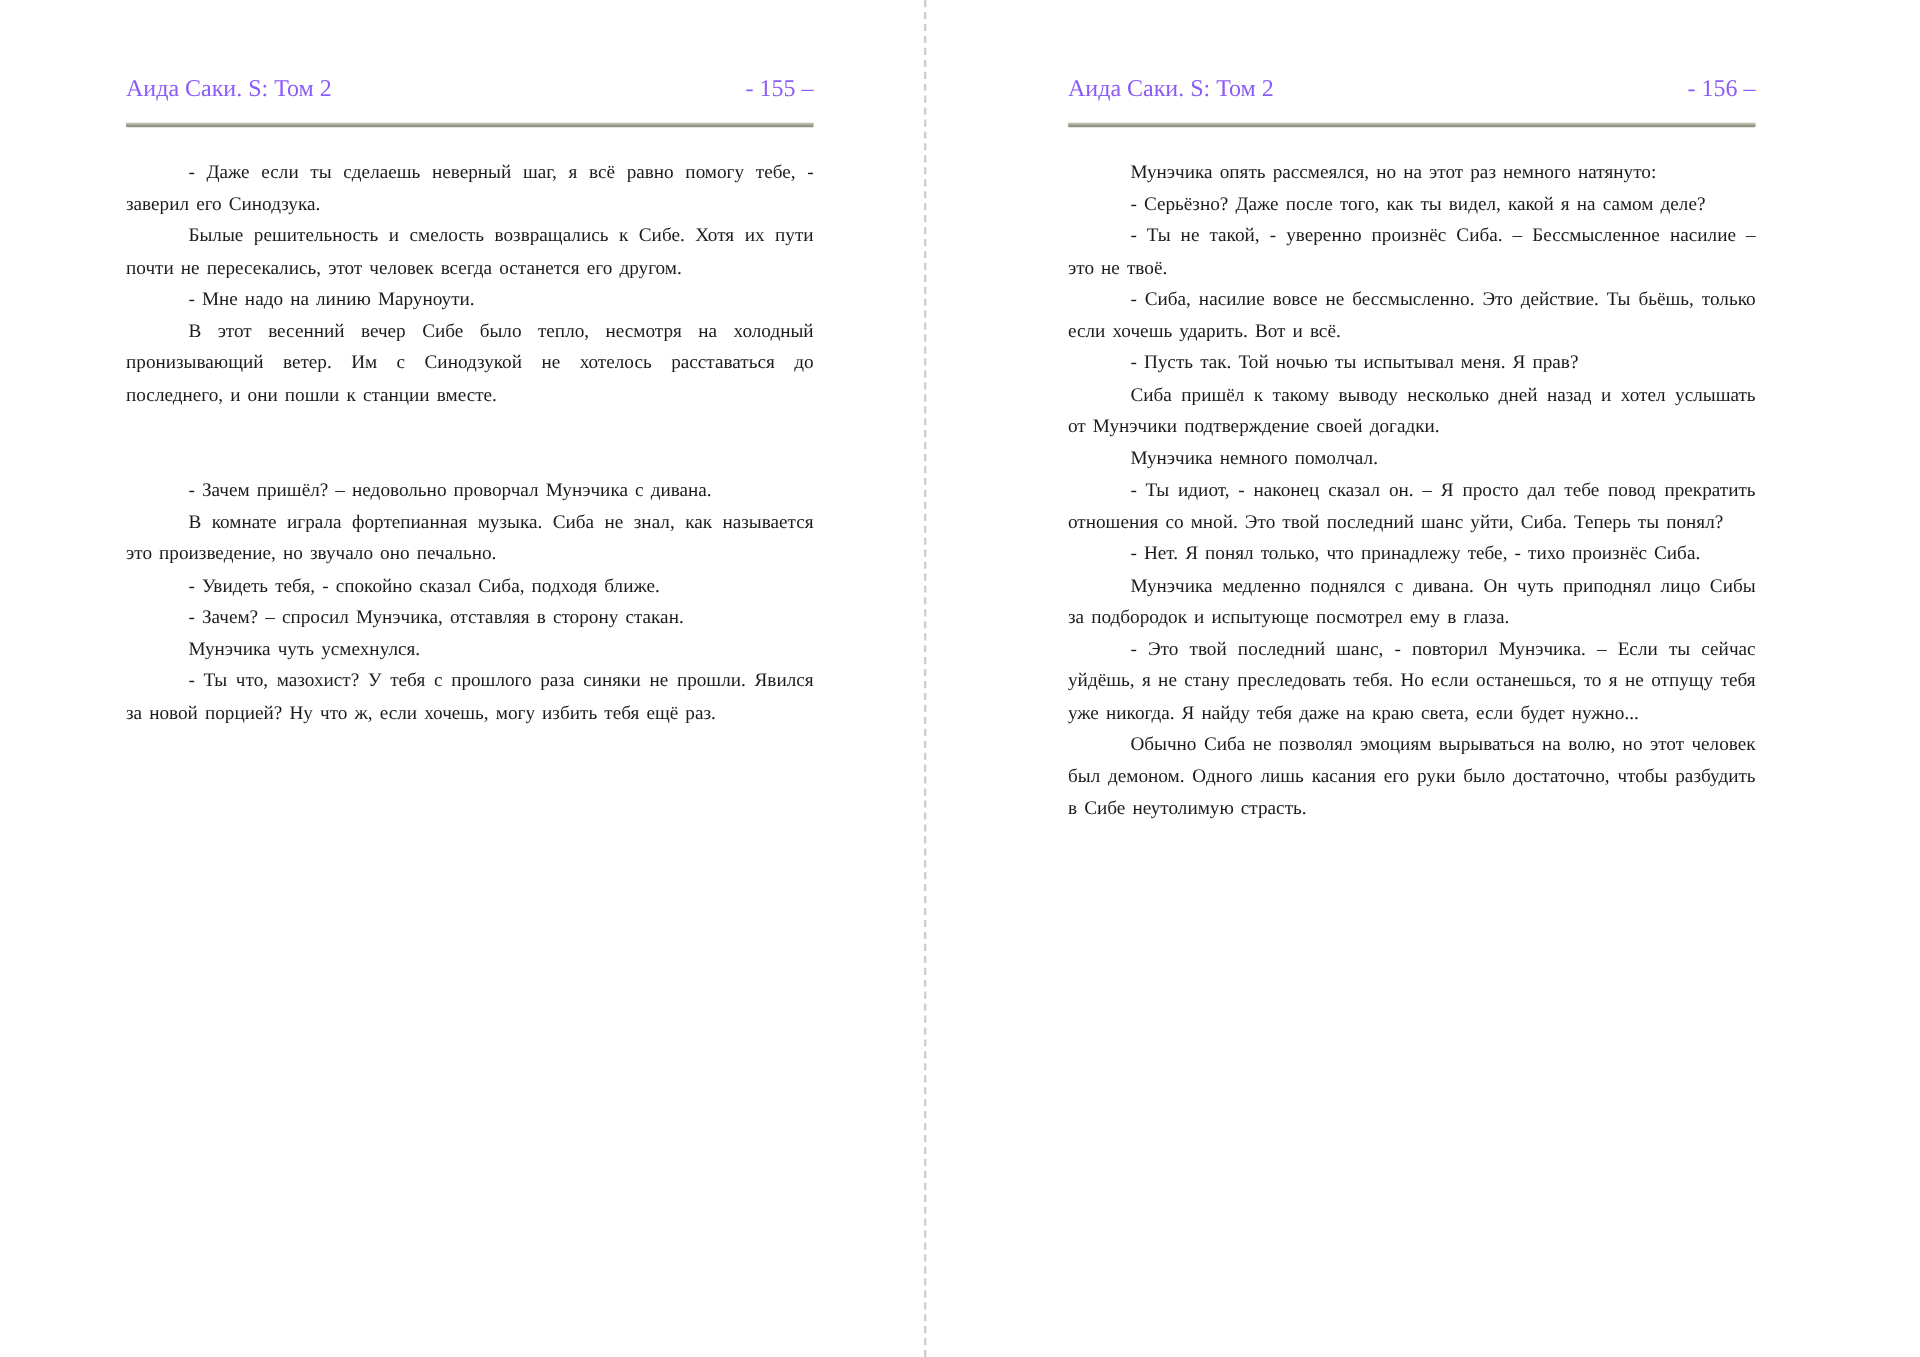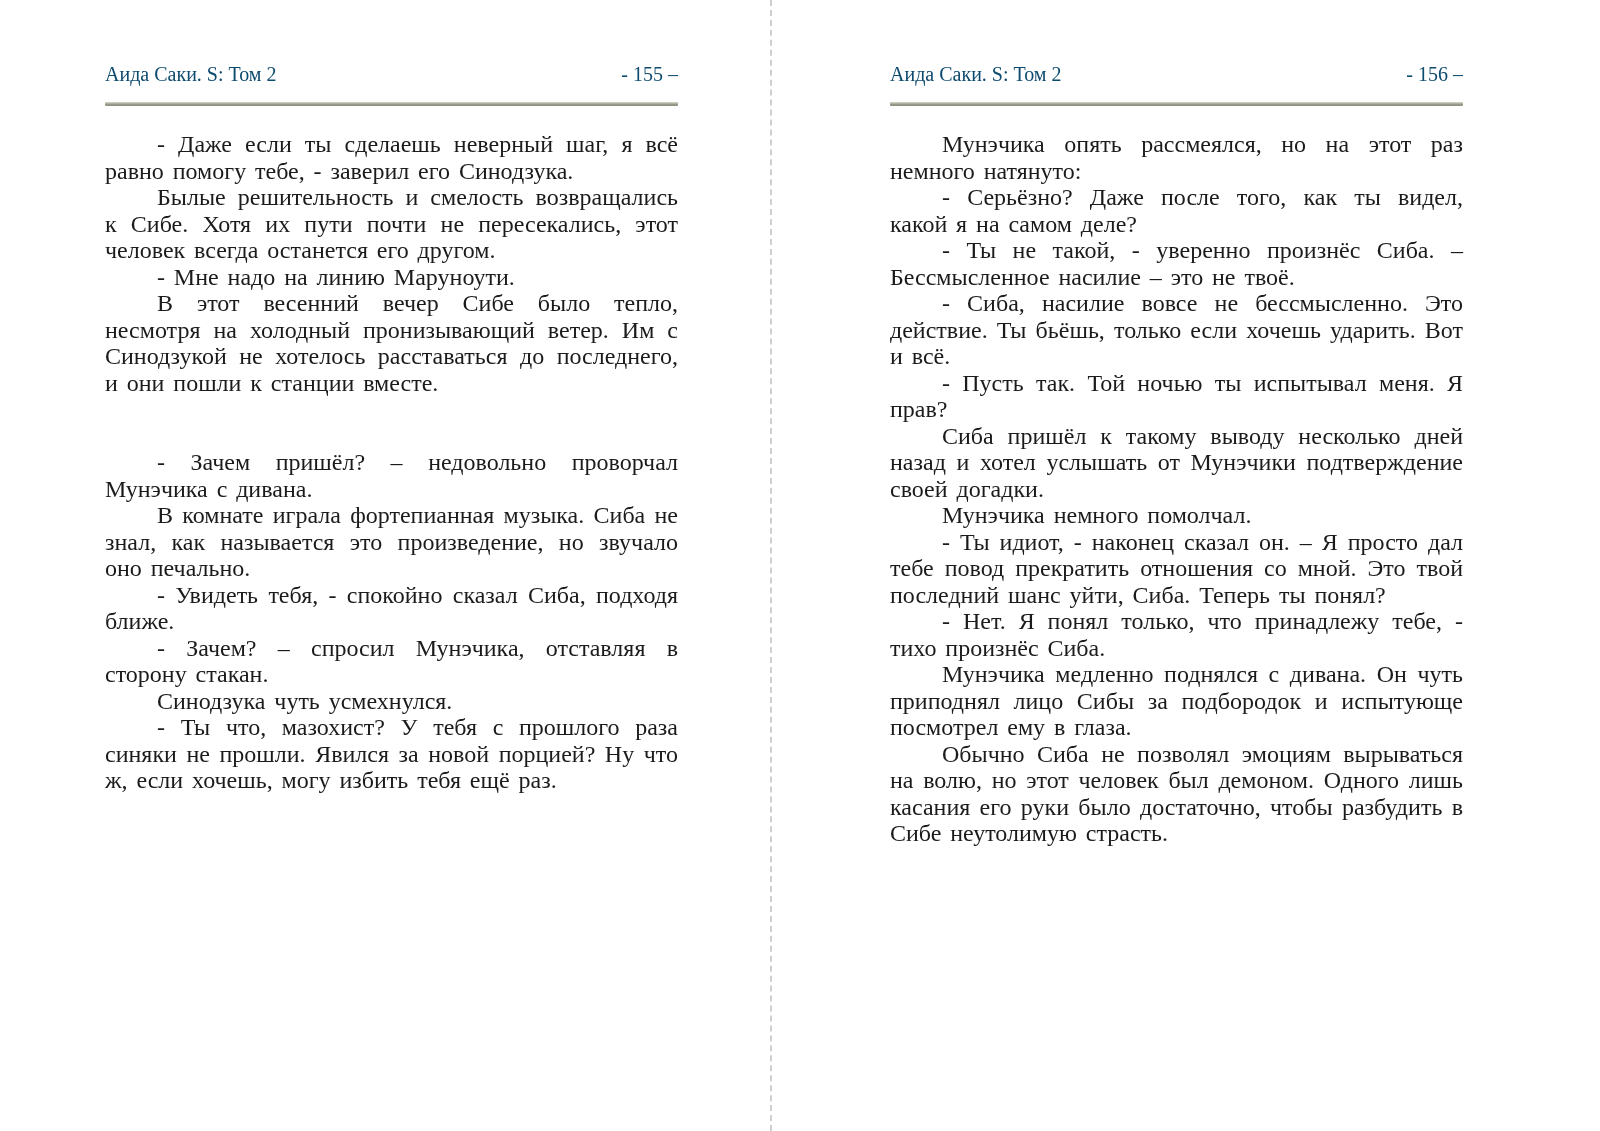--- a/index.html
+++ b/index.html
@@ -29,32 +29,32 @@
     width: 573px;
   }
   .page.left  { left: 105px; }
   .page.right { left: 890px; }
   .page-header {
     display: flex;
     justify-content: space-between;
     align-items: baseline;
     font-size: 20px;
     line-height: 24px;
-    color: #0c4a6e;
+    color: #8b5cf6;
   }
   .header-rule {
     height: 4px;
     margin-top: 16px;
     background: linear-gradient(180deg, #dededllll 0%, #d9d9cb 30%, #9a9a8b 60%, #8f8f80 100%);
     background: linear-gradient(180deg, #d9d9cb 0%, #9a9a8b 60%, #8f8f80 100%);
     border-radius: 1px;
   }
   .page-body {
     margin-top: 25px;
-    font-size: 24px;
+    font-size: 16px;
     line-height: 26.5px;
     text-align: justify;
     word-spacing: 0.12em;
     color: #1b1b1b;
   }
   .para {
     margin: 0;
     text-indent: 52px;
   }
   .scene-break {
@@ -75,21 +75,21 @@
   <div class="page-body">
       <p class="para">- Даже если ты сделаешь неверный шаг, я всё равно помогу тебе, - заверил его Синодзука.</p>
       <p class="para">Былые решительность и смелость возвращались к Сибе. Хотя их пути почти не пересекались, этот человек всегда останется его другом.</p>
       <p class="para">- Мне надо на линию Маруноути.</p>
       <p class="para">В этот весенний вечер Сибе было тепло,  несмотря на холодный пронизывающий ветер. Им с Синодзукой не хотелось расставаться до последнего, и они пошли к станции вместе.</p>
       <div class="scene-break"></div>
       <p class="para">- Зачем пришёл? – недовольно проворчал Мунэчика с дивана.</p>
       <p class="para">В комнате играла фортепианная музыка. Сиба не знал, как называется это произведение, но звучало оно печально.</p>
       <p class="para">- Увидеть тебя, - спокойно сказал Сиба, подходя ближе.</p>
       <p class="para">- Зачем? – спросил Мунэчика, отставляя в сторону стакан.</p>
-      <p class="para">Синодзука чуть усмехнулся.</p>
+      <p class="para">Мунэчика чуть усмехнулся.</p>
       <p class="para">- Ты что, мазохист? У тебя с прошлого раза синяки не прошли. Явился за новой порцией? Ну что ж, если хочешь, могу избить тебя ещё раз.</p>
     </div>
 </div>
 
 <div class="page right">
   <div class="page-header">
     <span>Аида Саки. S: Том 2</span>
     <span>- 156 –</span>
   </div>
   <div class="header-rule"></div>
@@ -97,15 +97,16 @@
       <p class="para">Мунэчика опять рассмеялся, но на этот раз немного натянуто:</p>
       <p class="para">- Серьёзно? Даже после того, как ты видел, какой я на самом деле?</p>
       <p class="para">- Ты не такой, - уверенно произнёс Сиба. – Бессмысленное насилие – это не твоё.</p>
       <p class="para">- Сиба, насилие вовсе не бессмысленно. Это действие. Ты бьёшь, только если хочешь ударить. Вот и всё.</p>
       <p class="para">- Пусть так. Той ночью ты испытывал меня. Я прав?</p>
       <p class="para">Сиба пришёл к такому выводу несколько дней назад и хотел услышать от Мунэчики подтверждение своей догадки.</p>
       <p class="para">Мунэчика немного помолчал.</p>
       <p class="para">- Ты идиот, - наконец сказал он. – Я просто дал тебе повод прекратить отношения со мной. Это твой последний шанс уйти, Сиба. Теперь ты понял?</p>
       <p class="para">- Нет. Я понял только, что принадлежу тебе, - тихо произнёс Сиба.</p>
       <p class="para">Мунэчика медленно поднялся с дивана. Он чуть приподнял лицо Сибы за подбородок и испытующе посмотрел ему в глаза.</p>
+      <p class="para">- Это твой последний шанс, - повторил Мунэчика. – Если ты сейчас уйдёшь, я не стану преследовать тебя. Но если останешься, то я не отпущу тебя уже никогда. Я найду тебя даже на краю света, если будет нужно...</p>
       <p class="para">Обычно Сиба не позволял эмоциям вырываться на волю, но этот человек был демоном. Одного лишь касания его руки было достаточно, чтобы разбудить в Сибе неутолимую страсть.</p>
     </div>
 </div>
 
 </body></html>

